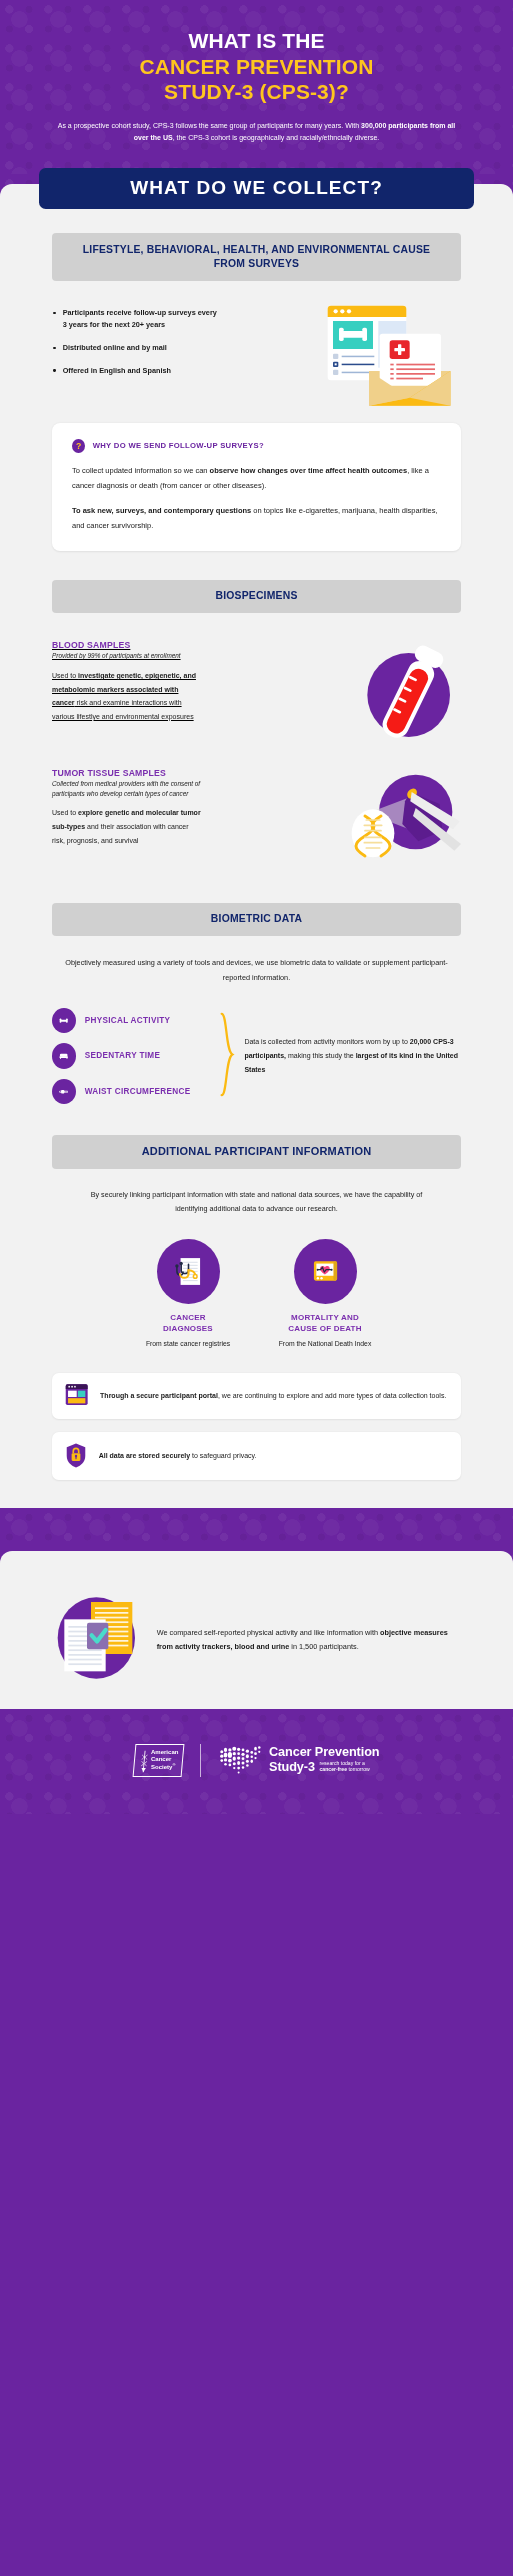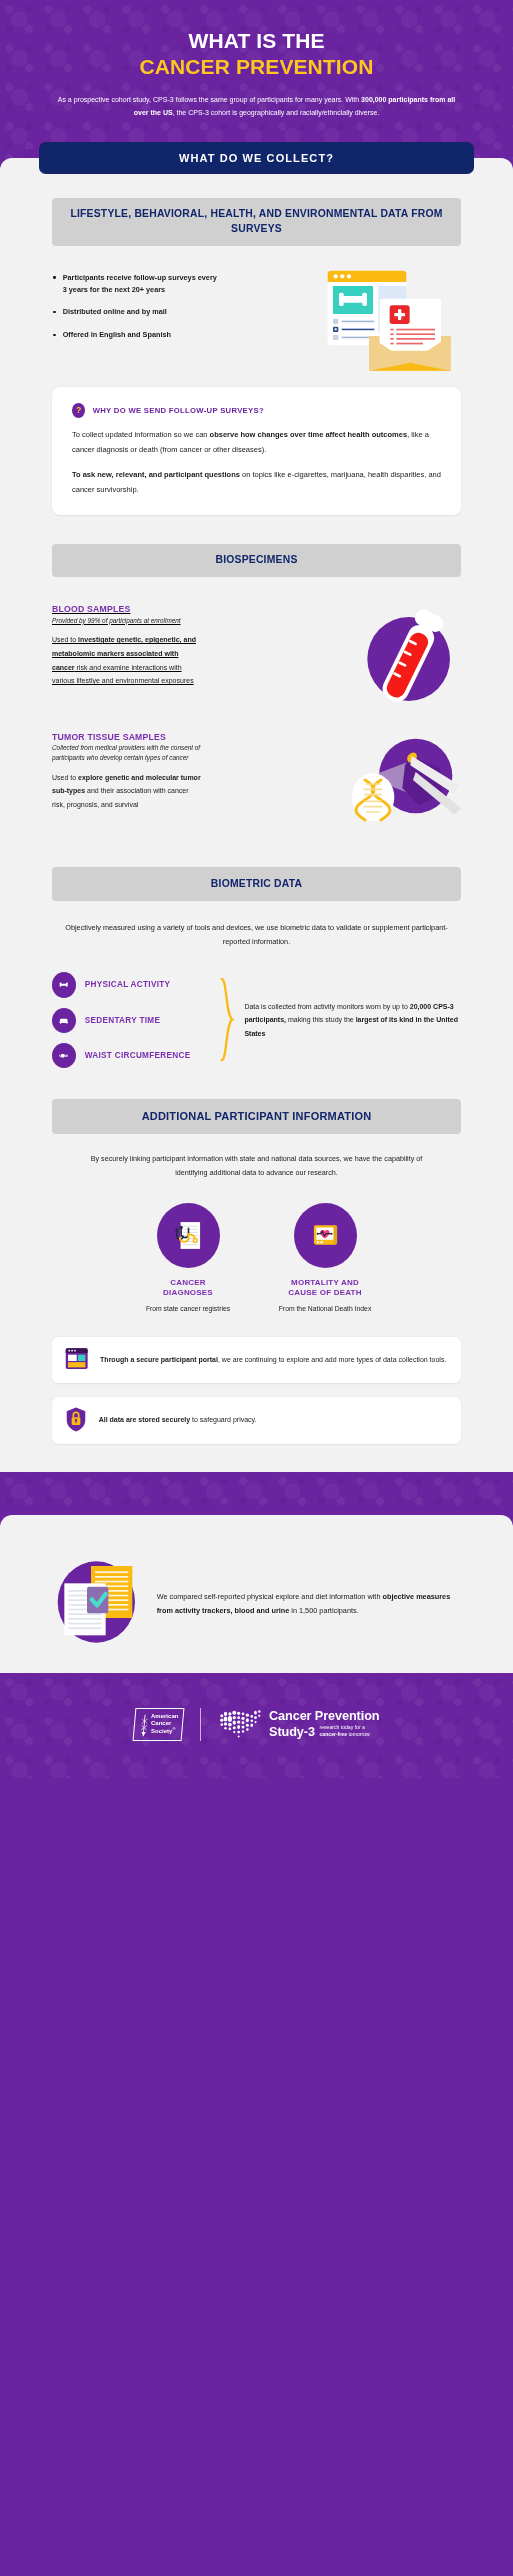--- a/index.html
+++ b/index.html
@@ -44,21 +44,21 @@
   }
   .hero p b { font-weight: 700; }
 
   
   .navybar {
     background: #11256B;
     color: #FFFFFF;
     border-radius: 6.7px;
     text-align: center;
     font-weight: 900;
-    font-size: 11px;
+    font-size: 19px;
     letter-spacing: 1.1px;
     padding: 9.4px 6.7px 10px;
     margin: 0 39px;
     position: relative;
     z-index: 5;
   }
 
   
   .greybar {
     background: #D0D0D0;
@@ -164,32 +164,33 @@
   .cps-tag b { font-weight: 700; }
 </style>
 </head>
 <body>
 
 <div class="purple-bg" style="width:513px;">
   <div class="hero">
     <h1>
       <span class="l1">WHAT IS THE</span>
       <span class="l2">CANCER PREVENTION</span>
+      <span class="l3">STUDY-3 (CPS-3)?</span>
     </h1>
     <p><span>As a prospective cohort study, CPS-3 follows the same group of participants for many years. With </span><b>300,000 participants from all over the US</b><span>, the CPS-3 cohort is geographically and racially/ethncially diverse.</span></p>
   </div>
 </div>
 
 <div class="purple-bg" style="position:relative; padding-top:9.4px;">
   <div class="panel" style="margin:0; padding:0 0 28px; border-radius:12px 12px 0 0;">
     <div style="height:20px;"></div>
     <div class="navybar" style="margin-top:-36px;">WHAT DO WE COLLECT?</div>
 
     <div style="height:24px;"></div>
-    <div class="greybar">LIFESTYLE, BEHAVIORAL, HEALTH, AND ENVIRONMENTAL DATA FROM SURVEYS</div>
+    <div class="greybar">LIFESTYLE, BEHAVIORAL, HEALTH, AND ENVIRONMENTAL CAUSE FROM SURVEYS</div>
 
     <div style="display:flex; align-items:flex-start; padding:23px 52px 0; position:relative;">
       <ul class="bullets" style="flex:1; padding-top:2.7px;">
         <li>Participants receive follow-up surveys every 3 years for the next 20+ years</li>
         <li>Distributed online and by mail</li>
         <li>Offered in English and Spanish</li>
       </ul>
 
       <div style="width:140px; flex:0 0 auto; position:relative; height:110px; margin-top:-5.3px;">
         <svg viewBox="0 0 210 165" width="140" height="110">
@@ -235,21 +236,21 @@
         </svg>
       </div>
     </div>
 
     <div class="whitecard" style="margin:13.4px 52px 0; padding:16px 20px 17.4px;">
       <div class="qrow">
         <span class="qmark">?</span>
         <span class="qtitle">WHY DO WE SEND FOLLOW-UP SURVEYS?</span>
       </div>
       <p class="body-txt" style="margin-top:10.7px;"><span>To collect updated information so we can </span><b>observe how changes over time affect health outcomes</b><span>, like a cancer diagnosis or death (from cancer or other diseases).</span></p>
-      <p class="body-txt" style="margin-top:10.7px;"><b>To ask new, relevant, and participant questions</b><span> on topics like e-cigarettes, marijuana, health disparities, and cancer survivorship.</span></p>
+      <p class="body-txt" style="margin-top:10.7px;"><b>To ask new, surveys, and contemporary questions</b><span> on topics like e-cigarettes, marijuana, health disparities, and cancer survivorship.</span></p>
     </div>
 
     <div style="height:29px;"></div>
     <div class="greybar">BIOSPECIMENS</div>
 
     <div style="display:flex; align-items:flex-start; padding:27px 52px 0;text-decoration:underline;">
       <div style="flex:1;">
         <div class="spec-h">BLOOD SAMPLES</div>
         <div class="spec-sub">Provided by 99% of participants at enrollment</div>
         <div class="spec-body"><span>Used to </span><b>investigate genetic, epigenetic, and metabolomic markers associated with cancer</b><span> risk and examine interactions with various lifestlye and environmental exposures</span></div>
@@ -482,21 +483,21 @@
             <rect x="24" y="76" width="50" height="2.6"></rect>
               <rect x="24" y="83" width="50" height="2.6"></rect>
             <rect x="24" y="90" width="50" height="2.6"></rect>
               <rect x="24" y="97" width="50" height="2.6"></rect>
             <rect x="24" y="104" width="50" height="2.6"></rect>
           </g>
           <rect x="52" y="43" width="32" height="40" rx="3" fill="#8A6FB0"></rect>
           <path d="M59 62l8 9 13-17" fill="none" stroke="#4ADBCB" stroke-width="6.5" stroke-linecap="round" stroke-linejoin="round"></path>
         </svg>
       </div>
-      <p class="body-txt" style="flex:1; font-size:7.3px;"><span>We compared self-reported physical explore and diet information with </span><b>objective measures from activity trackers, blood and urine</b><span> in 1,500 participants.</span></p>
+      <p class="body-txt" style="flex:1; font-size:7.3px;"><span>We compared self-reported physical activity and like information with </span><b>objective measures from activity trackers, blood and urine</b><span> in 1,500 participants.</span></p>
     </div>
   </div>
 </div>
 
 <div class="purple-bg" style="padding:35px 0 37px;">
   <div class="footer-logos">
     <div class="acs-mark">
       <svg viewBox="0 0 16 44" width="8.7" height="27" style="position:absolute; left:4.7px; top:2.7px;">
         <rect x="7" y="2" width="1.6" height="40" fill="#FFFFFF"></rect>
         <g fill="none" stroke="#FFFFFF" stroke-width="1.3">

